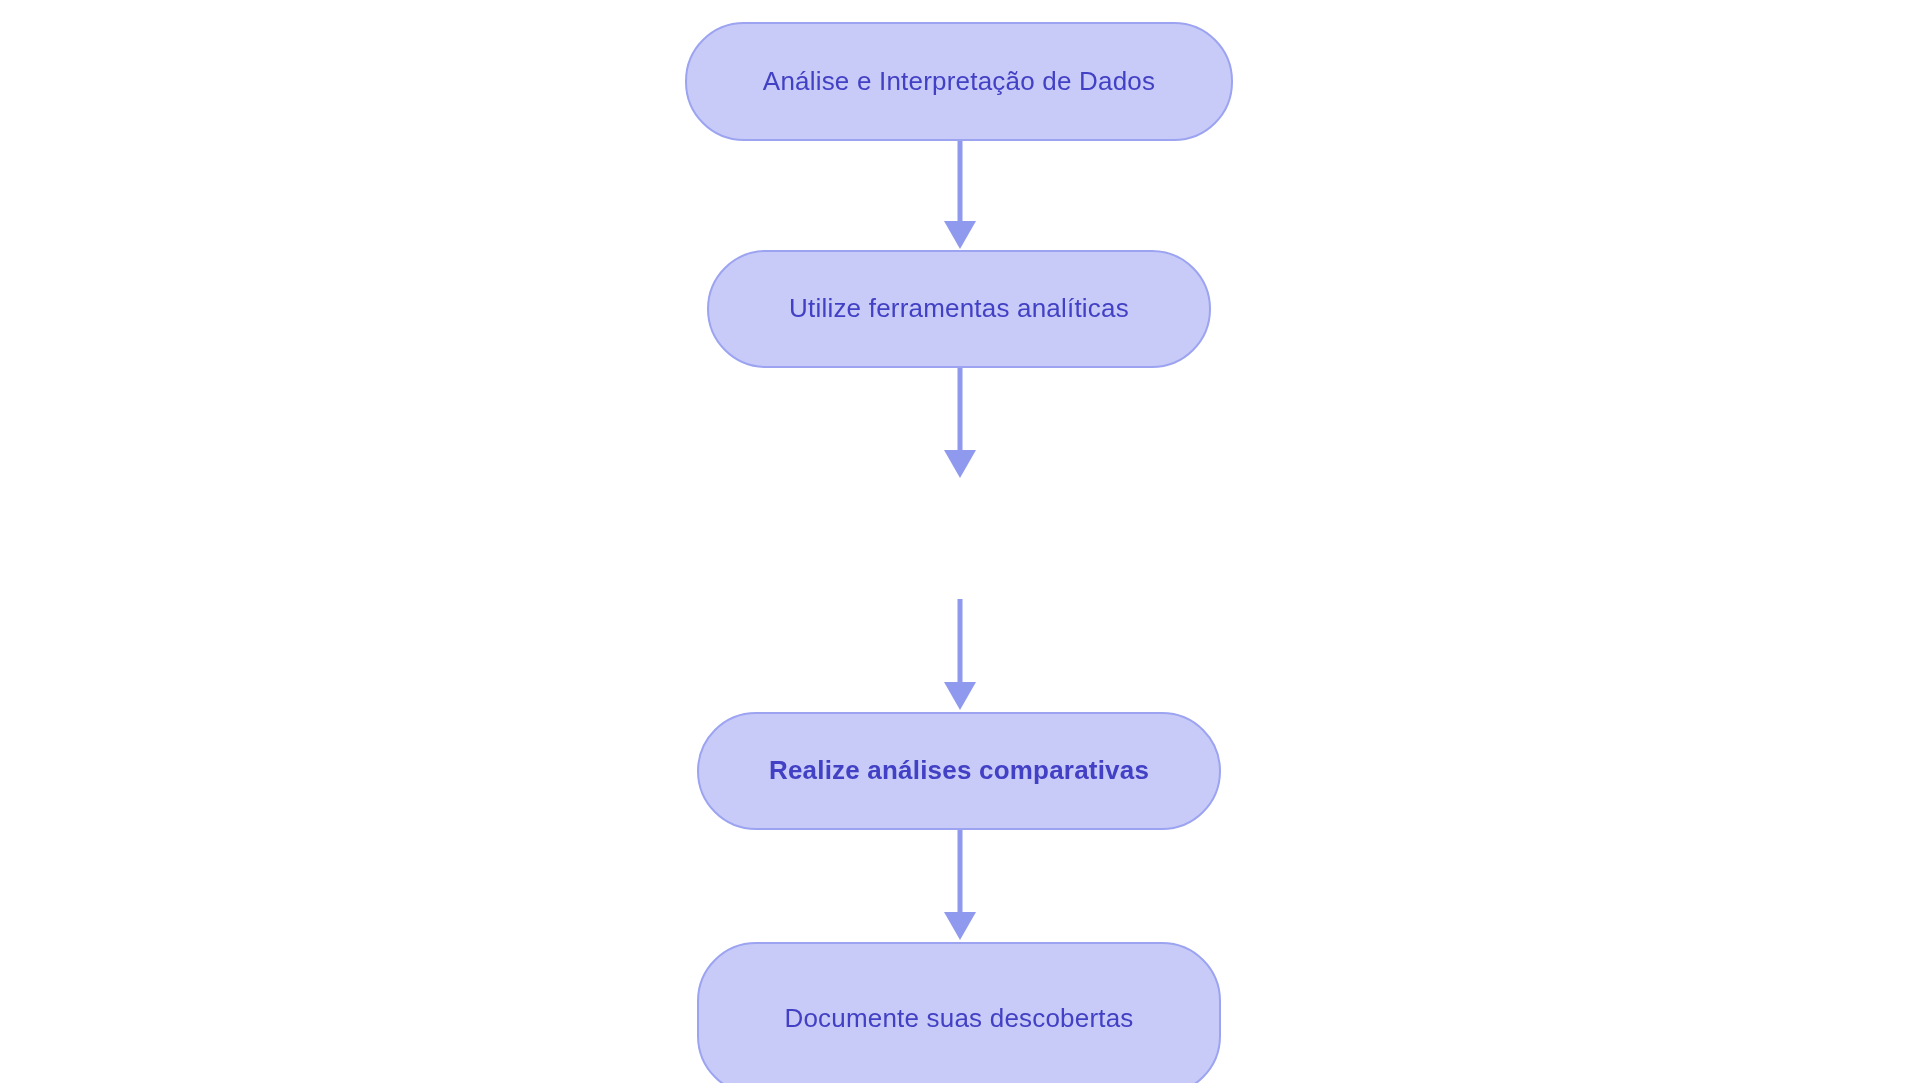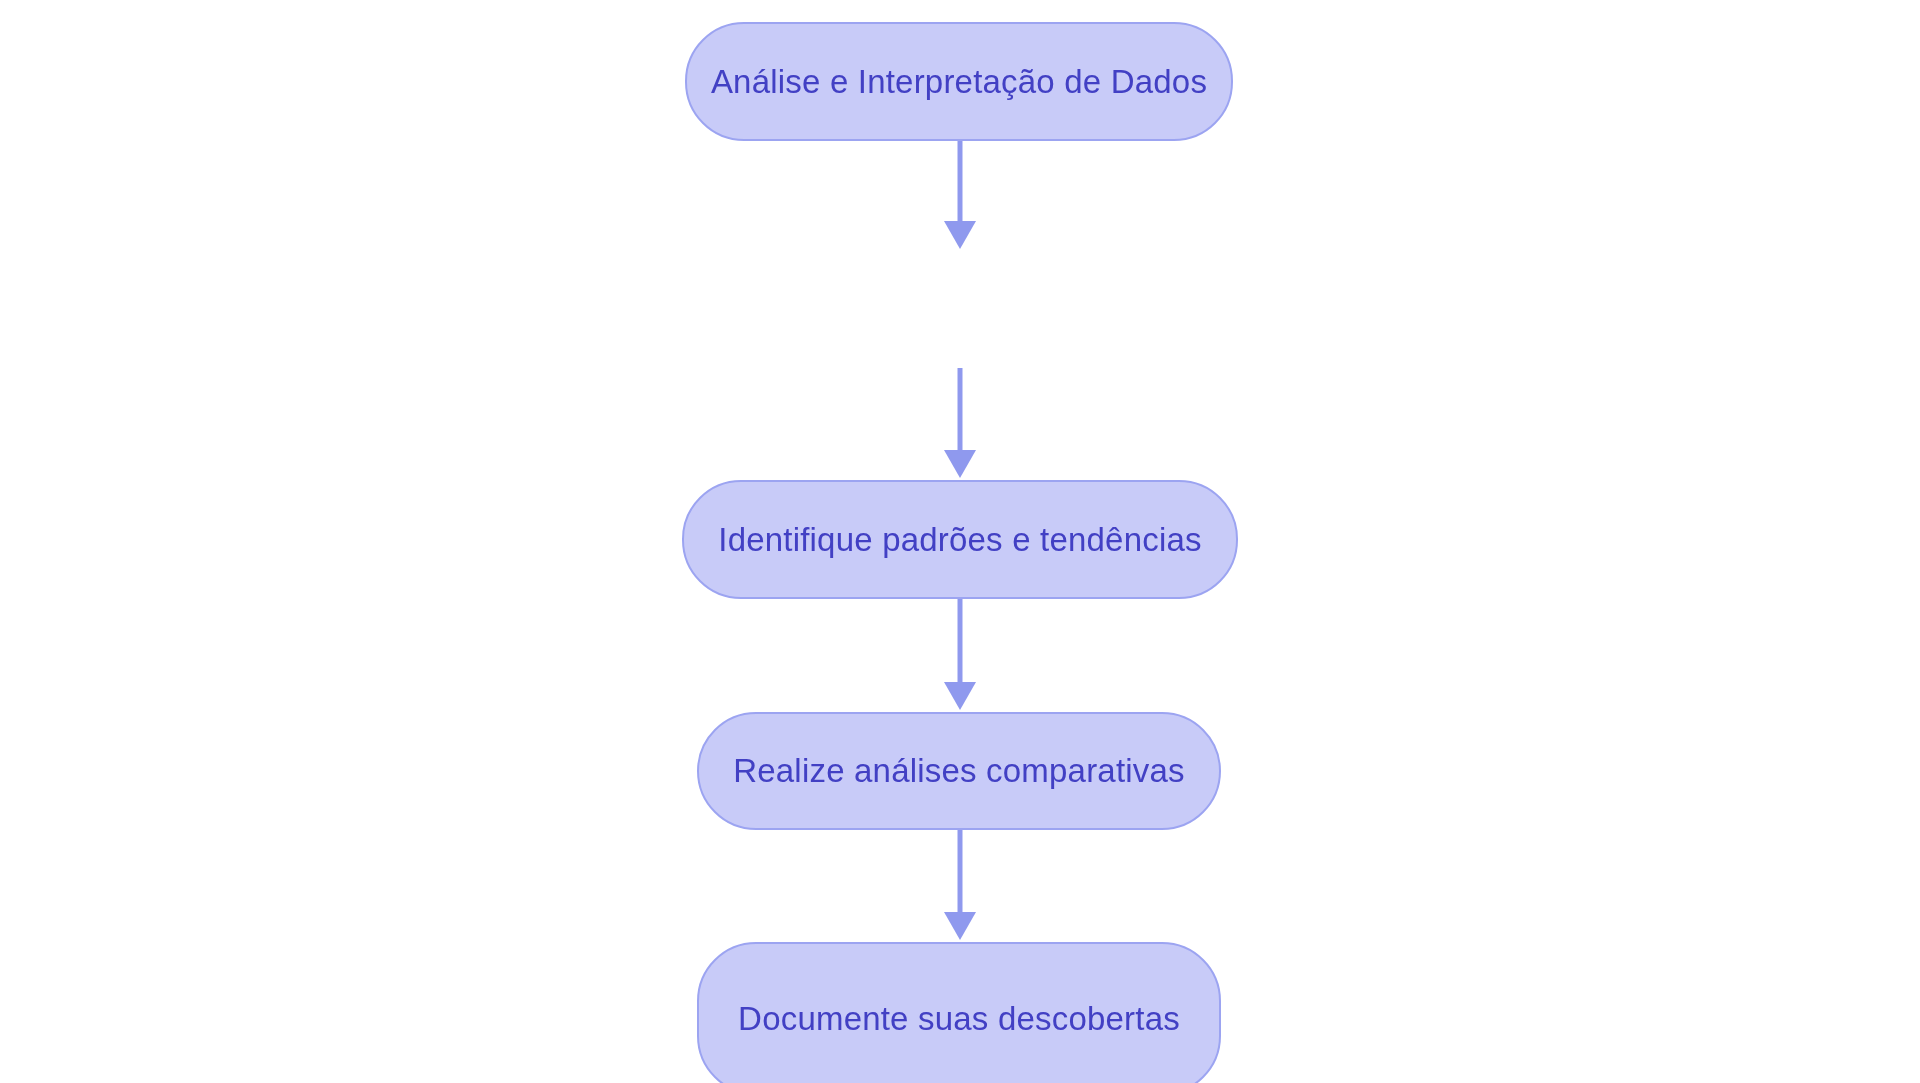--- a/index.html
+++ b/index.html
@@ -34,29 +34,29 @@
     background: var(--node-fill, #c8cbf8);
     border: 2px solid var(--node-border, #9ca4f1);
     border-radius: 59px;
     display: flex;
     align-items: center;
     justify-content: center;
     text-align: center;
   }
   .flow-node .label {
     color: var(--node-text, #4240c4);
-    font-size: 33px;
+    font-size: 26px;
     line-height: 1.15;
     letter-spacing: 0.2px;
     white-space: nowrap;
   }
   .n1 { left: 685px; top: 22px;  width: 548px; height: 119px; }
   .n2 { left: 707px; top: 250px; width: 504px; height: 118px; }
   .n3 { left: 682px; top: 480px; width: 556px; height: 119px; }
-  .n4 { left: 697px; top: 712px; width: 524px; height: 118px; }
+  .n4 { left: 697px; top: 712px; width: 524px; height: 118px; font-weight: bold; }
   .n5 { left: 697px; top: 942px; width: 524px; height: 153px; }
 </style>
 </head>
 <body>
 
 <div class="canvas">
 
   <svg class="edges" width="1920" height="1083" viewBox="0 0 1920 1083" aria-hidden="true">
     <g>
       <line x1="960" y1="141" x2="960" y2="225"></line>
@@ -73,24 +73,24 @@
     <g>
       <line x1="960" y1="830" x2="960" y2="916"></line>
       <polygon points="944,912 976,912 960,940"></polygon>
     </g>
   </svg>
 
   <div class="flow-node n1">
     <span class="label">Análise e Interpretação de Dados</span>
   </div>
 
+  <div class="flow-node n2">
+    <span class="label">Utilize ferramentas analíticas</span>
+  </div>
 
-  <div class="flow-node n3">
-    <span class="label">Identifique padrões e tendências</span>
-  </div>
 
   <div class="flow-node n4">
     <span class="label">Realize análises comparativas</span>
   </div>
 
   <div class="flow-node n5">
     <span class="label">Documente suas descobertas</span>
   </div>
 
 </div>

